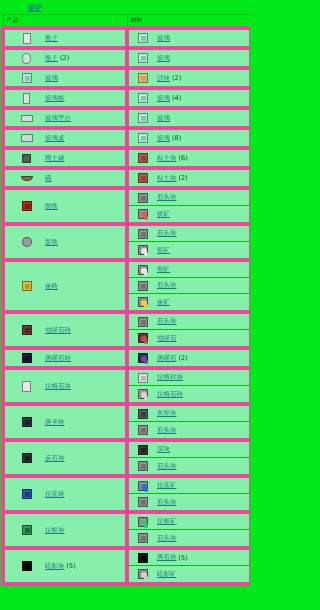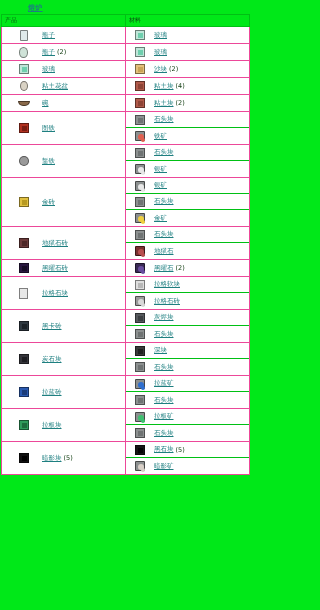--- a/index.html
+++ b/index.html
@@ -33,24 +33,24 @@
     font-weight:normal;
     font-size:6px;
     color:#0a5a12;
     padding:1px 0 1px 3px;
     border:1px solid #00c014;
     background:#00e818;
     height:9px;
   }
 
   td.cell{
-    border:1px solid #ec4899;
+    border:4px solid #ec4899;
     padding:0;
     vertical-align:middle;
-    background:#ffffff;
+    background:#86efac;
   }
   td.prod{padding:0;}
 
   .entry{
     display:flex;align-items:center;
     height:16px;
     padding-left:4px;
     box-sizing:border-box;
   }
   .entry.sub{border-bottom:1px solid #00c014;}
@@ -168,34 +168,96 @@
               </span>
               <a class="lnk" href="#">沙块</a>
               <span class="qty">(2)</span>
             </div>
           </td>
         </tr>
         <tr>
           <td class="cell prod">
             <div class="entry">
               <span class="ico">
-                <span class="round" style="display: block; width: 8px; height: 10px; background: rgb(217, 210, 196); margin: auto; position: relative; top: 0.5px;"></span>
-              </span>
-              <a class="lnk" href="#">粘土花盆</a>
+                <span class="sq" style="display: block; width: 7px; height: 11px; background: rgb(207, 233, 221); margin: auto; position: relative; top: 0px;"></span>
+              </span>
+              <a class="lnk" href="#">玻璃板</a>
+            </div>
+          </td>
+          <td class="cell matcol">
+            <div class="entry">
+              <span class="ico">
+                <span class="sq" style="display: block; width: 10px; height: 10px; background: rgb(191, 230, 216); margin: auto; position: relative; top: 0.5px;">
+                  <span style="position: absolute; left: 2px; top: 2px; width: 5px; height: 5px; background: rgb(111, 207, 174);"></span>
+                </span>
+              </span>
+              <a class="lnk" href="#">玻璃</a>
+              <span class="qty">(4)</span>
+            </div>
+          </td>
+        </tr>
+        <tr>
+          <td class="cell prod">
+            <div class="entry">
+              <span class="ico">
+                <span class="sq" style="display: block; width: 12px; height: 7px; background: rgb(198, 228, 214); margin: auto; position: relative; top: 2px;"></span>
+              </span>
+              <a class="lnk" href="#">玻璃平台</a>
+            </div>
+          </td>
+          <td class="cell matcol">
+            <div class="entry">
+              <span class="ico">
+                <span class="sq" style="display: block; width: 10px; height: 10px; background: rgb(191, 230, 216); margin: auto; position: relative; top: 0.5px;">
+                  <span style="position: absolute; left: 2px; top: 2px; width: 5px; height: 5px; background: rgb(111, 207, 174);"></span>
+                </span>
+              </span>
+              <a class="lnk" href="#">玻璃</a>
+            </div>
+          </td>
+        </tr>
+        <tr>
+          <td class="cell prod">
+            <div class="entry">
+              <span class="ico">
+                <span class="sq" style="display: block; width: 12px; height: 8px; background: rgb(191, 224, 208); margin: auto; position: relative; top: 1.5px;"></span>
+              </span>
+              <a class="lnk" href="#">玻璃桌</a>
+            </div>
+          </td>
+          <td class="cell matcol">
+            <div class="entry">
+              <span class="ico">
+                <span class="sq" style="display: block; width: 10px; height: 10px; background: rgb(191, 230, 216); margin: auto; position: relative; top: 0.5px;">
+                  <span style="position: absolute; left: 2px; top: 2px; width: 5px; height: 5px; background: rgb(111, 207, 174);"></span>
+                </span>
+              </span>
+              <a class="lnk" href="#">玻璃</a>
+              <span class="qty">(8)</span>
+            </div>
+          </td>
+        </tr>
+        <tr>
+          <td class="cell prod">
+            <div class="entry">
+              <span class="ico">
+                <span class="sq" style="display: block; width: 9px; height: 9px; background: rgb(90, 90, 90); margin: auto; position: relative; top: 1px; border-radius: 1px;"></span>
+              </span>
+              <a class="lnk" href="#">陶土罐</a>
             </div>
           </td>
           <td class="cell matcol">
             <div class="entry">
               <span class="ico">
                 <span class="sq" style="display: block; width: 10px; height: 10px; background: rgb(176, 90, 74); margin: auto; position: relative; top: 0.5px;">
                   <span style="position: absolute; left: 2px; top: 2px; width: 5px; height: 5px; background: rgb(142, 68, 54);"></span>
                 </span>
               </span>
               <a class="lnk" href="#">粘土块</a>
-              <span class="qty">(4)</span>
+              <span class="qty">(6)</span>
             </div>
           </td>
         </tr>
         <tr>
           <td class="cell prod">
             <div class="entry">
               <span class="ico">
                 <span class="sq" style="display: block; width: 12px; height: 5px; background: rgb(138, 106, 74); margin: auto; position: relative; top: 3px; border-radius: 0px 0px 5px 5px;"></span>
               </span>
               <a class="lnk" href="#">碗</a>

